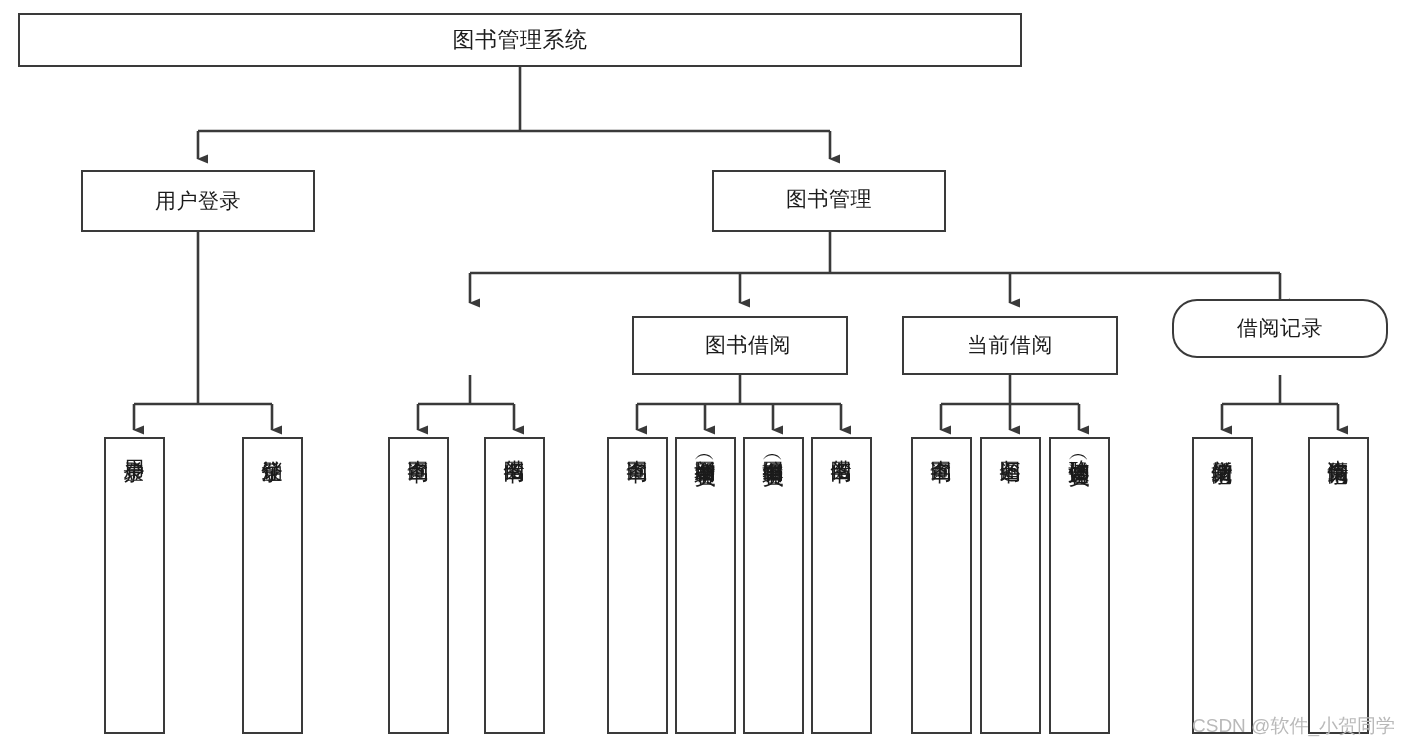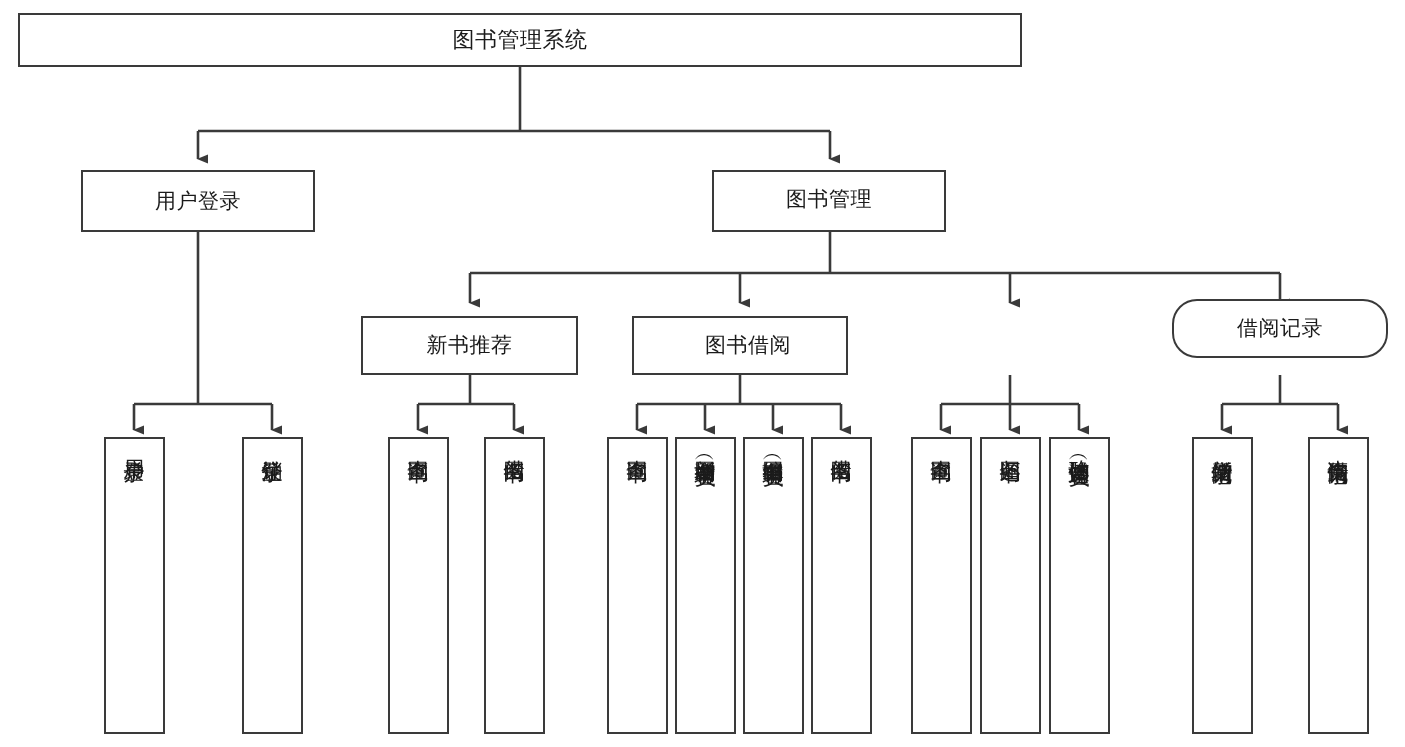--- a/index.html
+++ b/index.html
@@ -129,25 +129,25 @@
     <span class="label">图书管理系统</span>
   </div>
 
   <div class="node horiz" style="left:81px; top:170px; width:234px; height:62px;">
     <span class="label">用户登录</span>
   </div>
   <div class="node horiz" style="left:712px; top:170px; width:234px; height:62px;font-family:Liberation Mono, monospace;">
     <span class="label">图书管理</span>
   </div>
 
-  <div class="node horiz" style="left:361px; top:316px; width:217px; height:59px;">
-    <span class="label">新书推荐</span>
-  </div>
   <div class="node horiz" style="left:632px; top:316px; width:216px; height:59px;padding-left:16px;">
     <span class="label">图书借阅</span>
+  </div>
+  <div class="node horiz" style="left:902px; top:316px; width:216px; height:59px;">
+    <span class="label">当前借阅</span>
   </div>
   <div class="node horiz" style="left:1172px; top:299px; width:216px; height:59px;border-radius:25px;">
     <span class="label">借阅记录</span>
   </div>
 
   <div class="node vert" style="left:104px; top:437px; width:61px; height:297px;">
     <span class="label">用户登录</span>
   </div>
   <div class="node vert" style="left:242px; top:437px; width:61px; height:297px;">
     <span class="label">注销登录</span>
@@ -183,14 +183,15 @@
     <span class="label">确认归还（管理员）</span>
   </div>
 
   <div class="node vert" style="left:1192px; top:437px; width:61px; height:297px;">
     <span class="label">新增借阅记录</span>
   </div>
   <div class="node vert" style="left:1308px; top:437px; width:61px; height:297px;">
     <span class="label">查询借阅记录</span>
   </div>
 
+  <div class="watermark" style="left:1192px; top:713px;">CSDN @软件_小贺同学</div>
 
 </div>
 
 </body></html>

